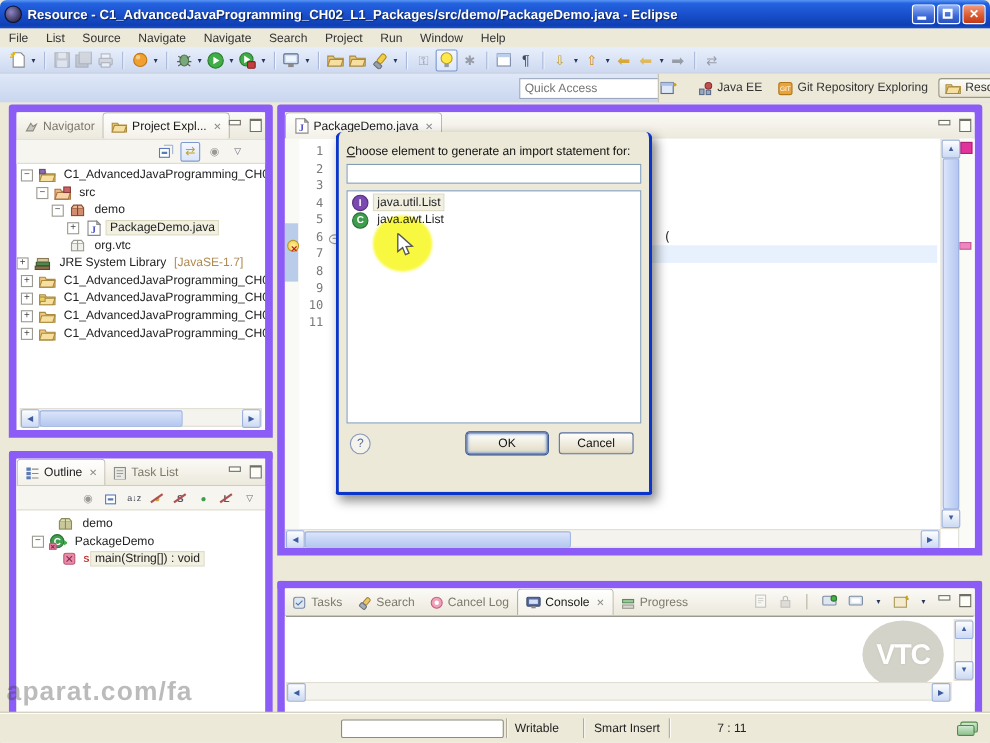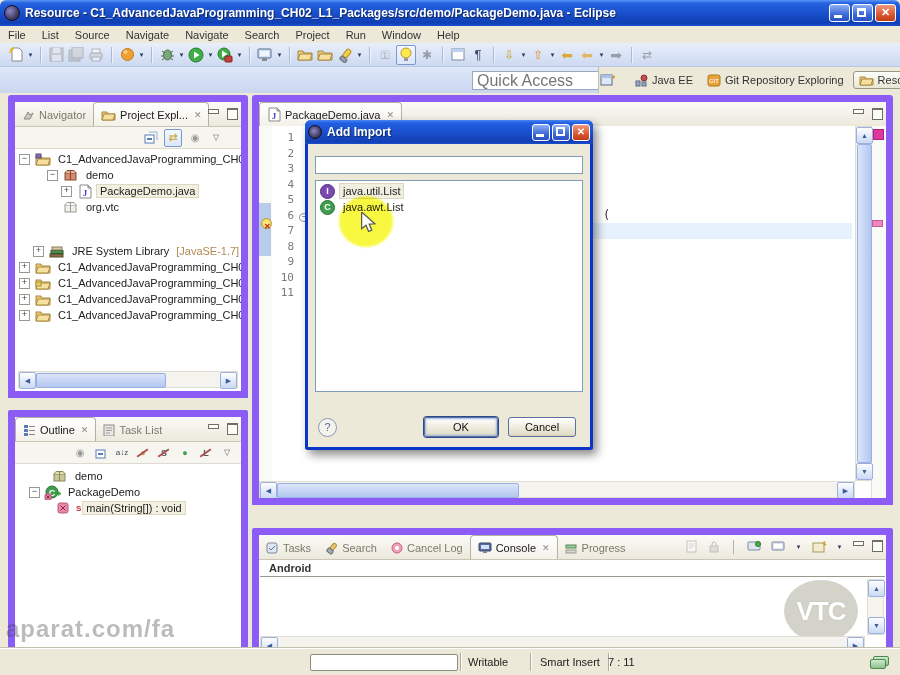--- a/index.html
+++ b/index.html
@@ -28,21 +28,21 @@
   .tbar2{position:absolute;left:0;top:67px;width:900px;height:26px;
     background:linear-gradient(180deg,#dfe8f8,#c9d6ef);}
   .tbi{width:18px;height:18px;display:inline-flex;align-items:center;justify-content:center;margin:0 1px;position:relative;}
   .dd{width:9px;height:18px;display:inline-flex;align-items:center;justify-content:center;color:#24365e;font-size:7px;}
   .dd::before{content:"\25BE";}
   .tsep{width:1px;height:16px;background:#aab9da;margin:0 5px;box-shadow:1px 0 0 #eef3fc;}
   .dim{opacity:.45;filter:grayscale(1);}
   .pressed{border:1px solid #7d98cf;background:linear-gradient(#f4f8ff,#dbe6fa);border-radius:2px;}
   .glyph{font-size:12px;color:#3b4a68;}
   .qa-input{position:absolute;left:472px;top:4px;width:120px;height:15px;border:1px solid #9aa7bd;
-    font-size:16px;color:#8a8a8a;padding:1px 4px;font-family:"Liberation Sans",sans-serif;background:#fff;}
+    font-size:11px;color:#8a8a8a;padding:1px 4px;font-family:"Liberation Sans",sans-serif;background:#fff;}
   .persp{position:absolute;left:598px;top:0;width:302px;height:26px;background:#ECE9D8;
     display:flex;align-items:center;border-left:1px solid #c2bfae;}
   .pbtn{display:flex;align-items:center;gap:4px;padding:2px 5px;margin-left:4px;color:#333;white-space:nowrap;text-align:center;}
   .pbtn.active{border:1px solid #9b9785;border-radius:3px;background:linear-gradient(#fdfdfa,#e9e5d4);margin-right:8px;}
   .pdiv{width:1px;height:18px;background:#b7b3a0;margin:0 4px;}
   
   .view{position:absolute;border:7px solid #8b5cf6;background:#fff;border-radius:3px 3px 0 0;box-sizing:border-box;}
   .tabrow{height:24px;background:linear-gradient(180deg,#fbfaf6,#ece9dc);display:flex;align-items:flex-end;
     border-bottom:1px solid #cbc7b8;border-radius:3px 3px 0 0;position:relative;}
   .tab{display:flex;align-items:center;gap:4px;height:22px;padding:0 7px;color:#7c796c;white-space:nowrap;}
@@ -388,20 +388,31 @@
       <span class="exp m"></span>
       <span class="ic">
           <svg width="16" height="13">
             <path d="M1 3h5l1 2h8v7H1z" fill="#edc87e" stroke="#a98a3e"></path>
             <path d="M3 6h12l-2 6H1z" fill="#f7dfa0" stroke="#a98a3e"></path>
             <rect x="1" y="1" width="5" height="4" fill="#8a6ab0" stroke="#5a4a80"></rect>
           </svg>
         </span>
       <span class="lbl">C1_AdvancedJavaProgramming_CH02_L1_Pa</span>
     </div>
+    <div class="trow" style="padding-left:18px;">
+      <span class="exp m"></span>
+      <span class="ic">
+          <svg width="16" height="13">
+            <path d="M1 3h5l1 2h8v7H1z" fill="#e8b88a" stroke="#a9743e"></path>
+            <path d="M3 6h12l-2 6H1z" fill="#f4d4a8" stroke="#a9743e"></path>
+            <rect x="9" y="1" width="6" height="5" fill="#c86464" stroke="#8a3a3a"></rect>
+          </svg>
+        </span>
+      <span class="lbl">src</span>
+    </div>
     <div class="trow" style="padding-left:32px;">
       <span class="exp m"></span>
       <span class="ic">
           <svg width="15" height="13">
             <rect x="2" y="4" width="11" height="7" fill="#cf8f6f" stroke="#8a4a2e"></rect>
             <path d="M2 4l2-2.5h7l2 2.5" fill="#e8b89a" stroke="#8a4a2e"></path>
             <line x1="7.5" y1="1.5" x2="7.5" y2="11" stroke="#9a3a3a"></line>
           </svg>
         </span>
       <span class="lbl">demo</span>
@@ -421,21 +432,21 @@
       <span class="noexp"></span>
       <span class="ic">
           <svg width="15" height="13">
             <rect x="2" y="4" width="11" height="7" fill="#f0f0ec" stroke="#9a9a92"></rect>
             <path d="M2 4l2-2.5h7l2 2.5" fill="#fafaf6" stroke="#9a9a92"></path>
             <line x1="7.5" y1="1.5" x2="7.5" y2="11" stroke="#9a9a92"></line>
           </svg>
         </span>
       <span class="lbl">org.vtc</span>
     </div>
-    <div class="trow" style="padding-left:18px;margin-top:28px;">
+    <div class="trow" style="">
       <span class="exp p"></span>
       <span class="ic">
           <svg width="16" height="13">
             <rect x="1" y="9" width="13" height="3" fill="#8a6a4a" stroke="#5a4a2a"></rect>
             <rect x="2" y="5.5" width="12" height="3" fill="#4a8a4a" stroke="#2a5a2a"></rect>
             <rect x="3" y="2" width="10" height="3" fill="#d8c8a0" stroke="#8a7a5a"></rect>
           </svg>
         </span>
       <span class="lbl">JRE System Library</span>
       <span class="suffix">[JavaSE-1.7]</span>
@@ -744,21 +755,20 @@
           <svg width="15" height="12">
             <rect x="1" y="2" width="11" height="9" fill="#f4ead0" stroke="#a8985a"></rect>
             <path d="M11 2l3 2M12.5 0.5l0 4" stroke="#c8a020" stroke-width="1.5"></path>
           </svg>
         </span>
       <span class="dd" style="height:13px;"></span>
       <span class="vmin"></span>
       <span class="vmax"></span>
     </span>
   </div>
-  <div class="cname">Android</div>
   <div class="csep"></div>
   <div style="position:relative;height:78px;background:#fff;">
     <div class="vtc">VTC</div>
     <div class="sb-v" style="right:2px;top:2px;height:56px;">
       <span class="sa" style="top:0;left:0;">▲</span>
       <span class="sa" style="bottom:0;left:0;">▼</span>
     </div>
     <div class="sb-h" style="left:1px;right:21px;bottom:2px;">
       <span class="sa" style="left:0;top:0;">◀</span>
       <span class="sa" style="right:0;top:0;">▶</span>
@@ -766,38 +776,34 @@
   </div>
 </div>
 
 <div class="statusbar">
   <span class="sfield"></span>
   <span class="sdiv" style="left:460px;"></span>
   <span class="sitem" style="left:468px;">Writable</span>
   <span class="sdiv" style="left:530px;"></span>
   <span class="sitem" style="left:540px;">Smart Insert</span>
   <span class="sdiv" style="left:608px;"></span>
-  <span class="sitem" style="left:608px;">7 : 11</span>
+  <span class="sitem" style="left:652px;">7 : 11</span>
   <span class="tipico">
       <i></i>
       <i></i>
     </span>
 </div>
 
 <div class="wm-site">aparat.com/fa</div>
 
 <div class="dialog">
-  <div class="dlg-title">
-    <span class="ecl-ico" style="width:14px;height:14px;"></span>
-    <span class="t">Add Import</span>
-    <span class="dbtn min"></span>
-    <span class="dbtn max"></span>
-    <span class="dbtn close"></span>
-  </div>
   <div class="dlg-body">
+    <div class="dlg-prompt">
+      <span class="u">C</span><span>hoose element to generate an import statement for:</span>
+    </div>
     <input class="dlg-input" type="text" value="" style="">
     <div class="dlg-list">
       <div class="litem sel">
         <span class="cicon i">I</span>
         <span class="txt">java.util.List</span>
       </div>
       <div class="litem">
         <span class="cicon c">C</span>
         <span class="txt">java.awt.List</span>
       </div>

